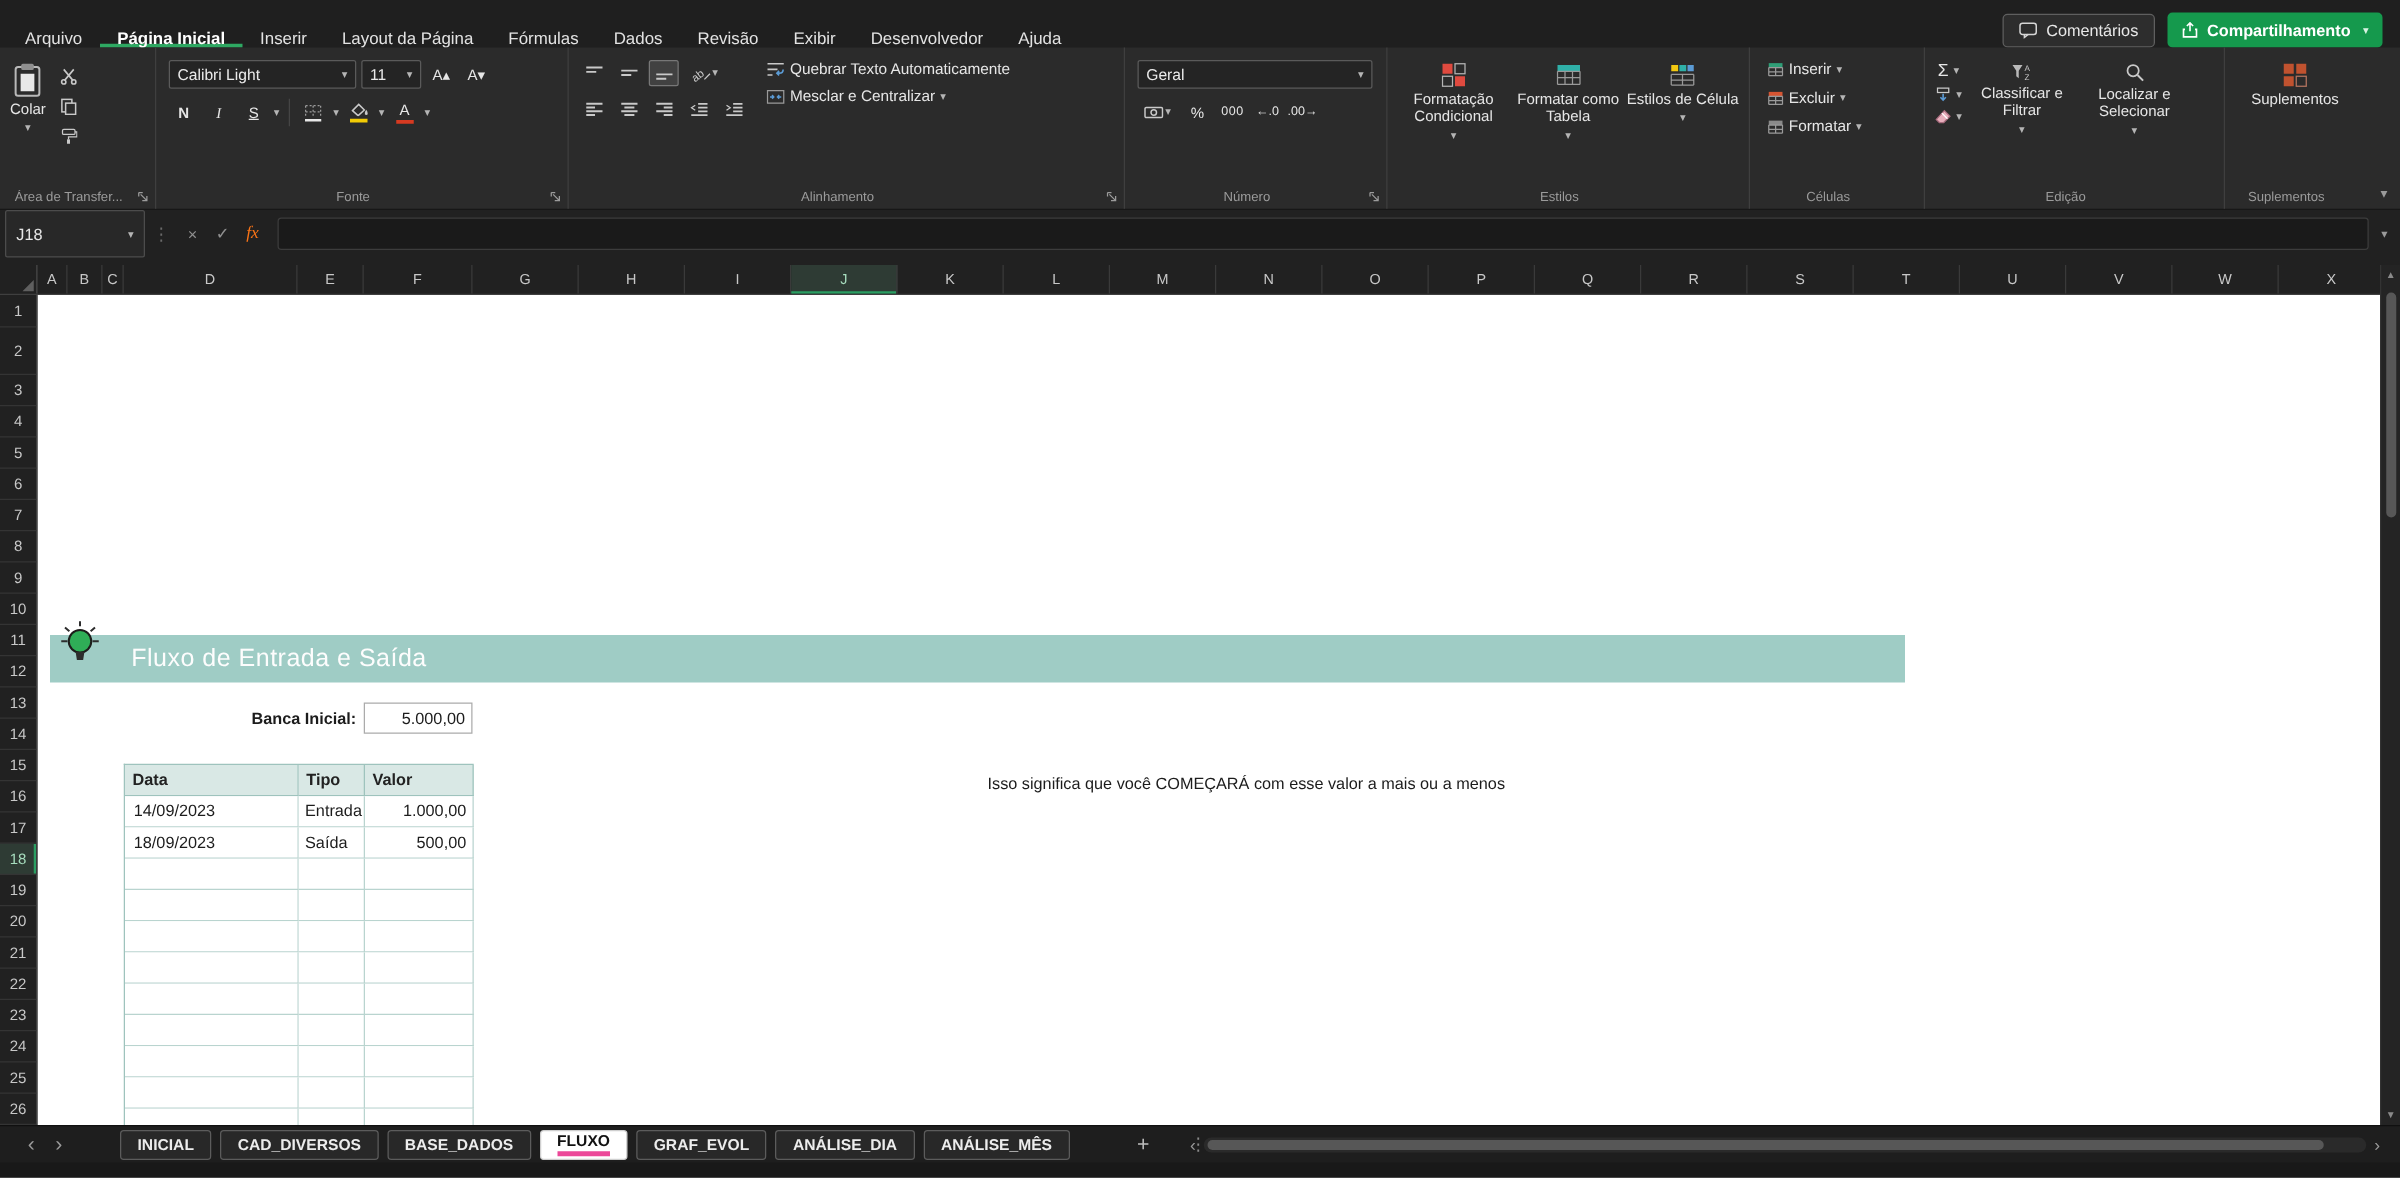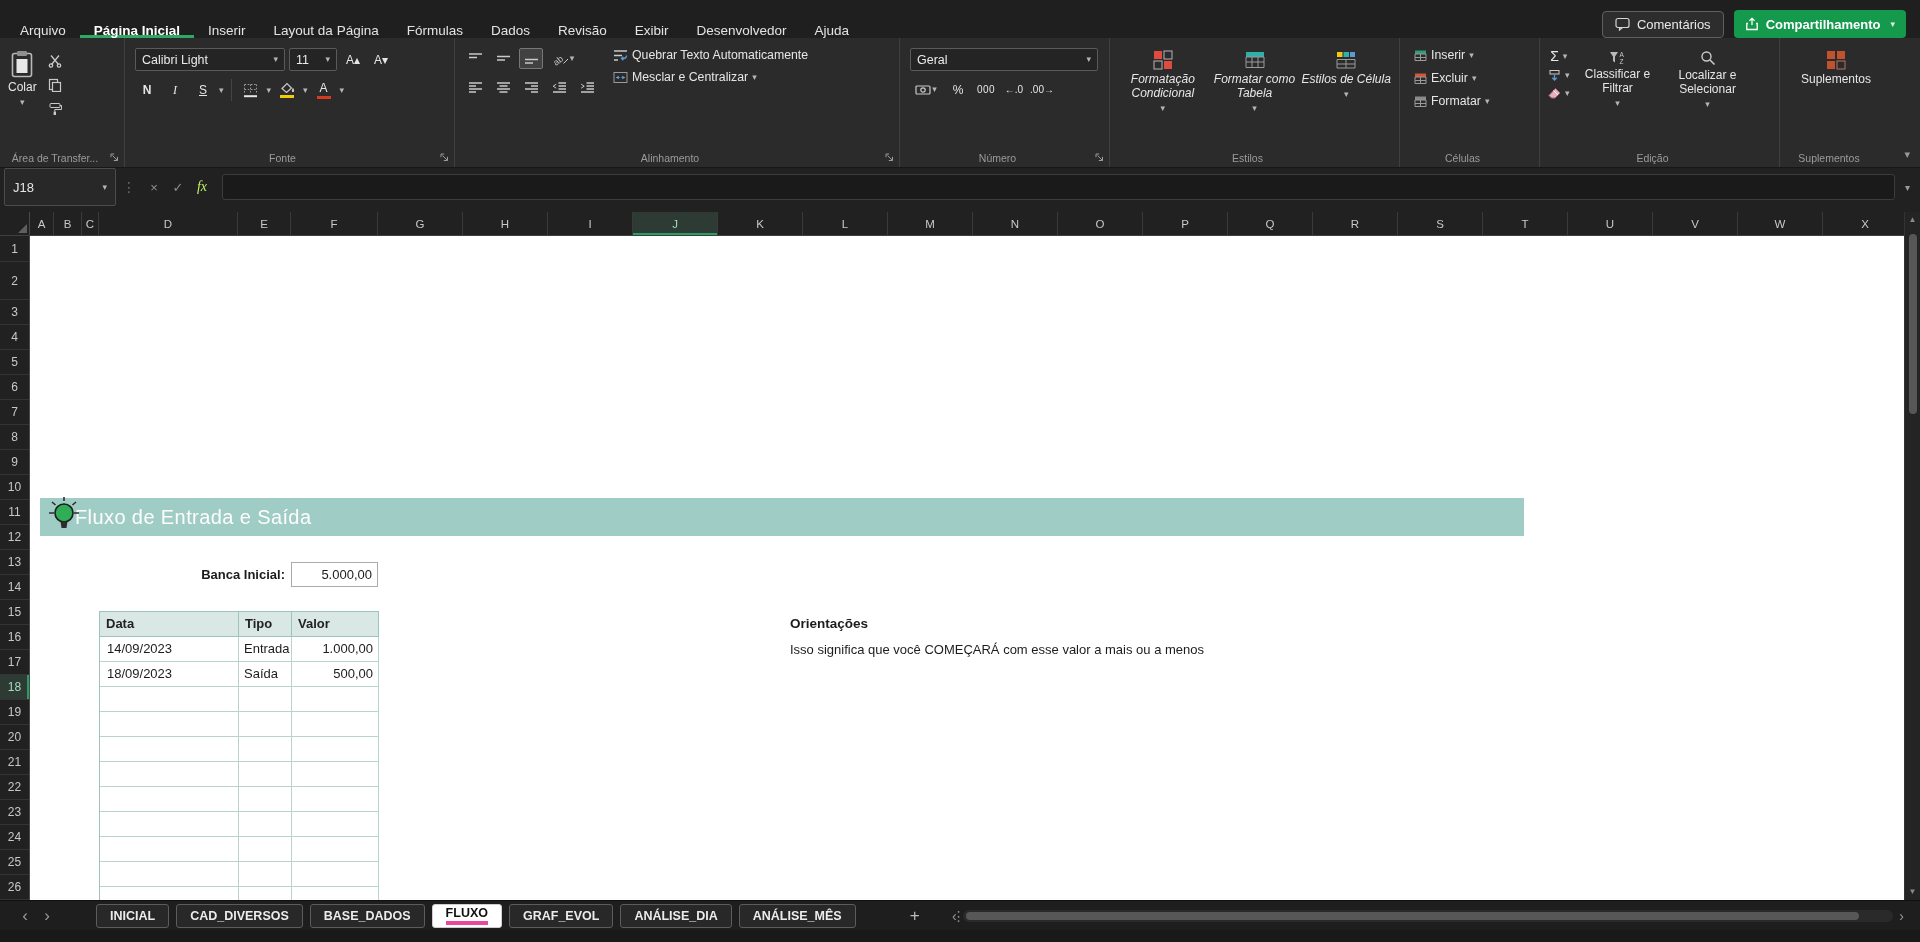--- a/index.html
+++ b/index.html
@@ -38,30 +38,30 @@
   .mini-col { display:flex; flex-direction:column; gap:3px; align-items:center; }
   .rows2 { display:flex; flex-direction:column; gap:8px; }
   .rowline { display:flex; align-items:center; gap:4px; }
   .combo { display:flex; align-items:center; height:23px; background:#242424; border:1px solid #5a5a5a;
     border-radius:2px; padding:0 6px; font-size:12.5px; color:#eaeaea; }
   .combo .caret { margin-left:auto; padding-left:6px; }
   .cbar { width:14px; height:3px; margin-top:1px; }
   .lbl12 { font-size:12.3px; white-space:nowrap; }
   .ribbon-collapse { position:absolute; right:10px; bottom:6px; color:#9a9a9a; font-size:11px; }
   .sep-v { width:1px; height:22px; background:#454545; margin:0 3px; }
-  .bb-wide { width:92px;font-style:italic; }
+  .bb-wide { width:92px; }
 
   
   .fbar { position:absolute; top:168px; left:0; width:100%; height:44px; background:#212121;
     display:flex; align-items:center; padding:0 10px 6px 0; }
   .namebox { width:112px; height:38px; margin-left:4px; background:#282828; border:1px solid #4c4c4c;
     border-radius:2px; display:flex; align-items:center; padding:0 8px; color:#e5e5e5; font-size:13px; }
   .fb-dots { color:#6a6a6a; font-size:14px; margin:0 6px; }
   .fb-ic { width:24px; text-align:center; color:#8f8f8f; font-size:13px; }
-  .fb-fx { font-family:"Liberation Serif","DejaVu Serif",serif; font-style:italic; color:#bef264; font-size:14px; }
+  .fb-fx { font-family:"Liberation Serif","DejaVu Serif",serif; font-style:italic; color:#f97316; font-size:14px; }
   .fb-input { flex:1; height:26px; margin:0 10px 0 8px; background:#1a1a1a; border:1px solid #3c3c3c; border-radius:3px; }
   .fb-expand { color:#9a9a9a; font-size:10px; }
 
   
   .colhead { position:absolute; top:212px; left:0; width:1904px; height:24px; background:#212121;
     display:flex; border-bottom:1px solid #3f3f3f; overflow:hidden; }
   .corner { position:relative; flex:0 0 30px; border-right:1px solid #4a4a4a; }
   .tri { position:absolute; right:2px; bottom:2px; width:0; height:0;
     border-left:9px solid transparent; border-bottom:9px solid #5f5f5f; }
   .col-cells { display:flex; flex:1; overflow:hidden; }
@@ -74,22 +74,22 @@
 
   
   .sheet { position:absolute; top:236px; left:0; width:1904px; height:664px; background:#ffffff; overflow:hidden; }
   .row-headers { position:absolute; top:0; left:0; width:30px; height:100%; background:#212121;
     display:flex; flex-direction:column; border-right:1px solid #4a4a4a; }
   .row-cell { flex:0 0 25px; display:flex; align-items:center; justify-content:center;
     font-size:12px; color:#c8c8c8; border-bottom:1px solid #343434; }
   .row-cell:nth-child(1){flex-basis:26px} .row-cell:nth-child(2){flex-basis:38px}
   .row-cell.sel { background:#2e3b34; color:#a6dcbd; box-shadow: inset -2px 0 0 #2a9e62; text-align: right; }
 
-  .banner { position:absolute; left:40px; top:262px; width:1484px; height:38px; background:#9fccc5;
-    display:flex; align-items:center; padding-left:35px; }
+  .banner { position:absolute; left:40px; top:272px; width:1484px; height:38px; background:#9fccc5;
+    display:flex; align-items:center; padding-left:65px; }
   .banner span { color:#fdfdfd; font-size:20px; letter-spacing:.4px; }
   .bulb { position:absolute; left:47px; top:258px; }
 
   .banca-label { position:absolute; left:99px; top:327px; width:186px; height:23px; line-height:23px;
     text-align:right; font-weight:700; font-size:13px; color:#1c1c1c; }
   .banca-value { position:absolute; left:291px; top:326px; width:87px; height:25px; line-height:23px;
     background:#fff; border:1px solid #ababab; text-align:right; padding-right:5px; font-size:13px; color:#1c1c1c; }
 
   .dtable { position:absolute; left:99px; top:375px; border-top:1px solid #9ec3bd; border-left:1px solid #9ec3bd; }
   .t-head { display:flex; }
@@ -685,21 +685,20 @@
         </div>
           <div class="t-row">
           <div class="t-cell c0"></div>
           <div class="t-cell c1"></div>
           <div class="t-cell c2"></div>
         </div>
         </div>
     </div>
 
     <div class="orient">
-      <div class="o-title">Orientações</div>
       <div>
 
           <div class="o-line">Isso significa que você COMEÇARÁ com esse valor a mais ou a menos</div>
         </div>
     </div>
 
     <div class="row-headers">
 
     <div class="row-cell">1</div>
         <div class="row-cell">2</div>

